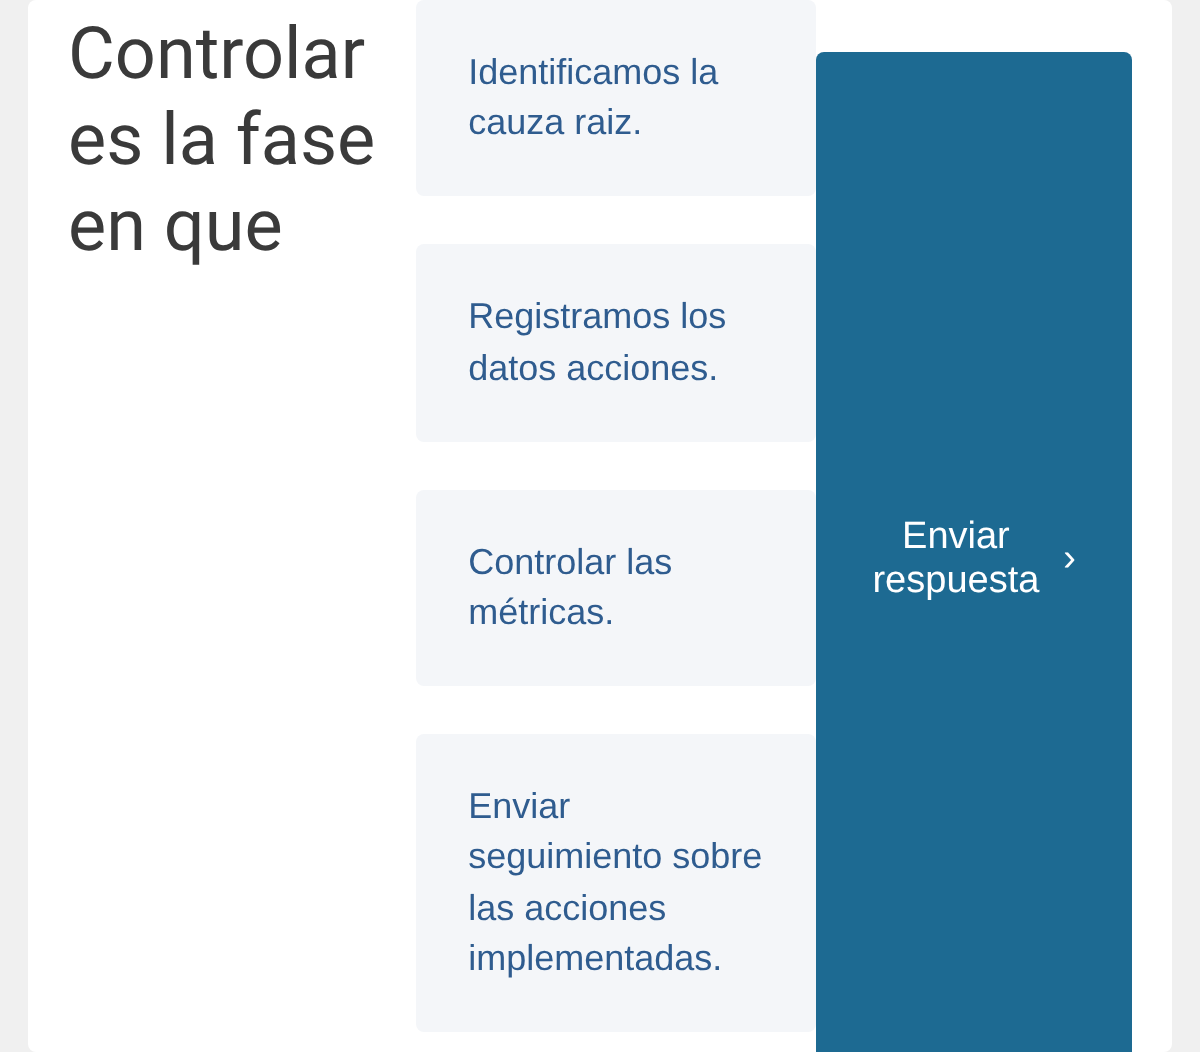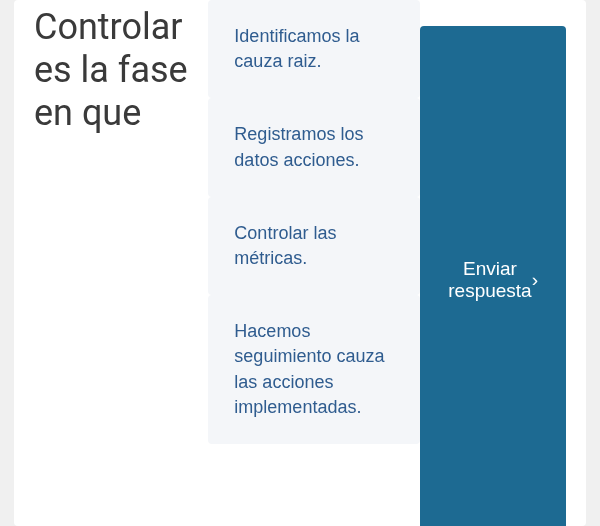--- a/index.html
+++ b/index.html
@@ -25,20 +25,21 @@
     .question-title {
       font-size: 36px;
       font-weight: 400;
       color: #3a3a3a;
       padding: 6px 0 22px 0;
       line-height: 1.2;
     }
     .options {
       display: flex;
       flex-direction: column;
+      gap: 24px;
     }
     .option {
       background: #f4f6f9;
       border-radius: 4px;
       padding: 24px 26px;
       color: #2f5c8f;
       font-size: 18px;
       line-height: 1.4;
       cursor: pointer;
       border: none;
@@ -59,37 +60,37 @@
       border-radius: 4px 4px 0 0;
       padding: 18px 28px 10px 28px;
       cursor: pointer;
       display: inline-flex;
       align-items: center;
       gap: 6px;
     }
     .submit-label-wrap {
       display: inline-flex;
       align-items: center;
-      gap: 0;
+      gap: 12px;
     }
     .chevron {
       font-size: 19px;
     }
   </style>
 </head>
 <body>
 
 <div class="card">
   <h1 class="question-title">Controlar es la fase en que</h1>
 
   <div class="options">
     <button class="option">Identificamos la cauza raiz.</button>
     <button class="option">Registramos los datos acciones.</button>
     <button class="option">Controlar las métricas.</button>
-    <button class="option">Hacemos seguimiento cauza las acciones implementadas.</button>
+    <button class="option">Enviar seguimiento sobre las acciones implementadas.</button>
   </div>
 
   <div class="submit-wrap">
     <button class="submit-btn">
       <span class="submit-label-wrap">
         <span>Enviar respuesta</span>
         <span class="chevron">›</span>
       </span>
     </button>
   </div>

